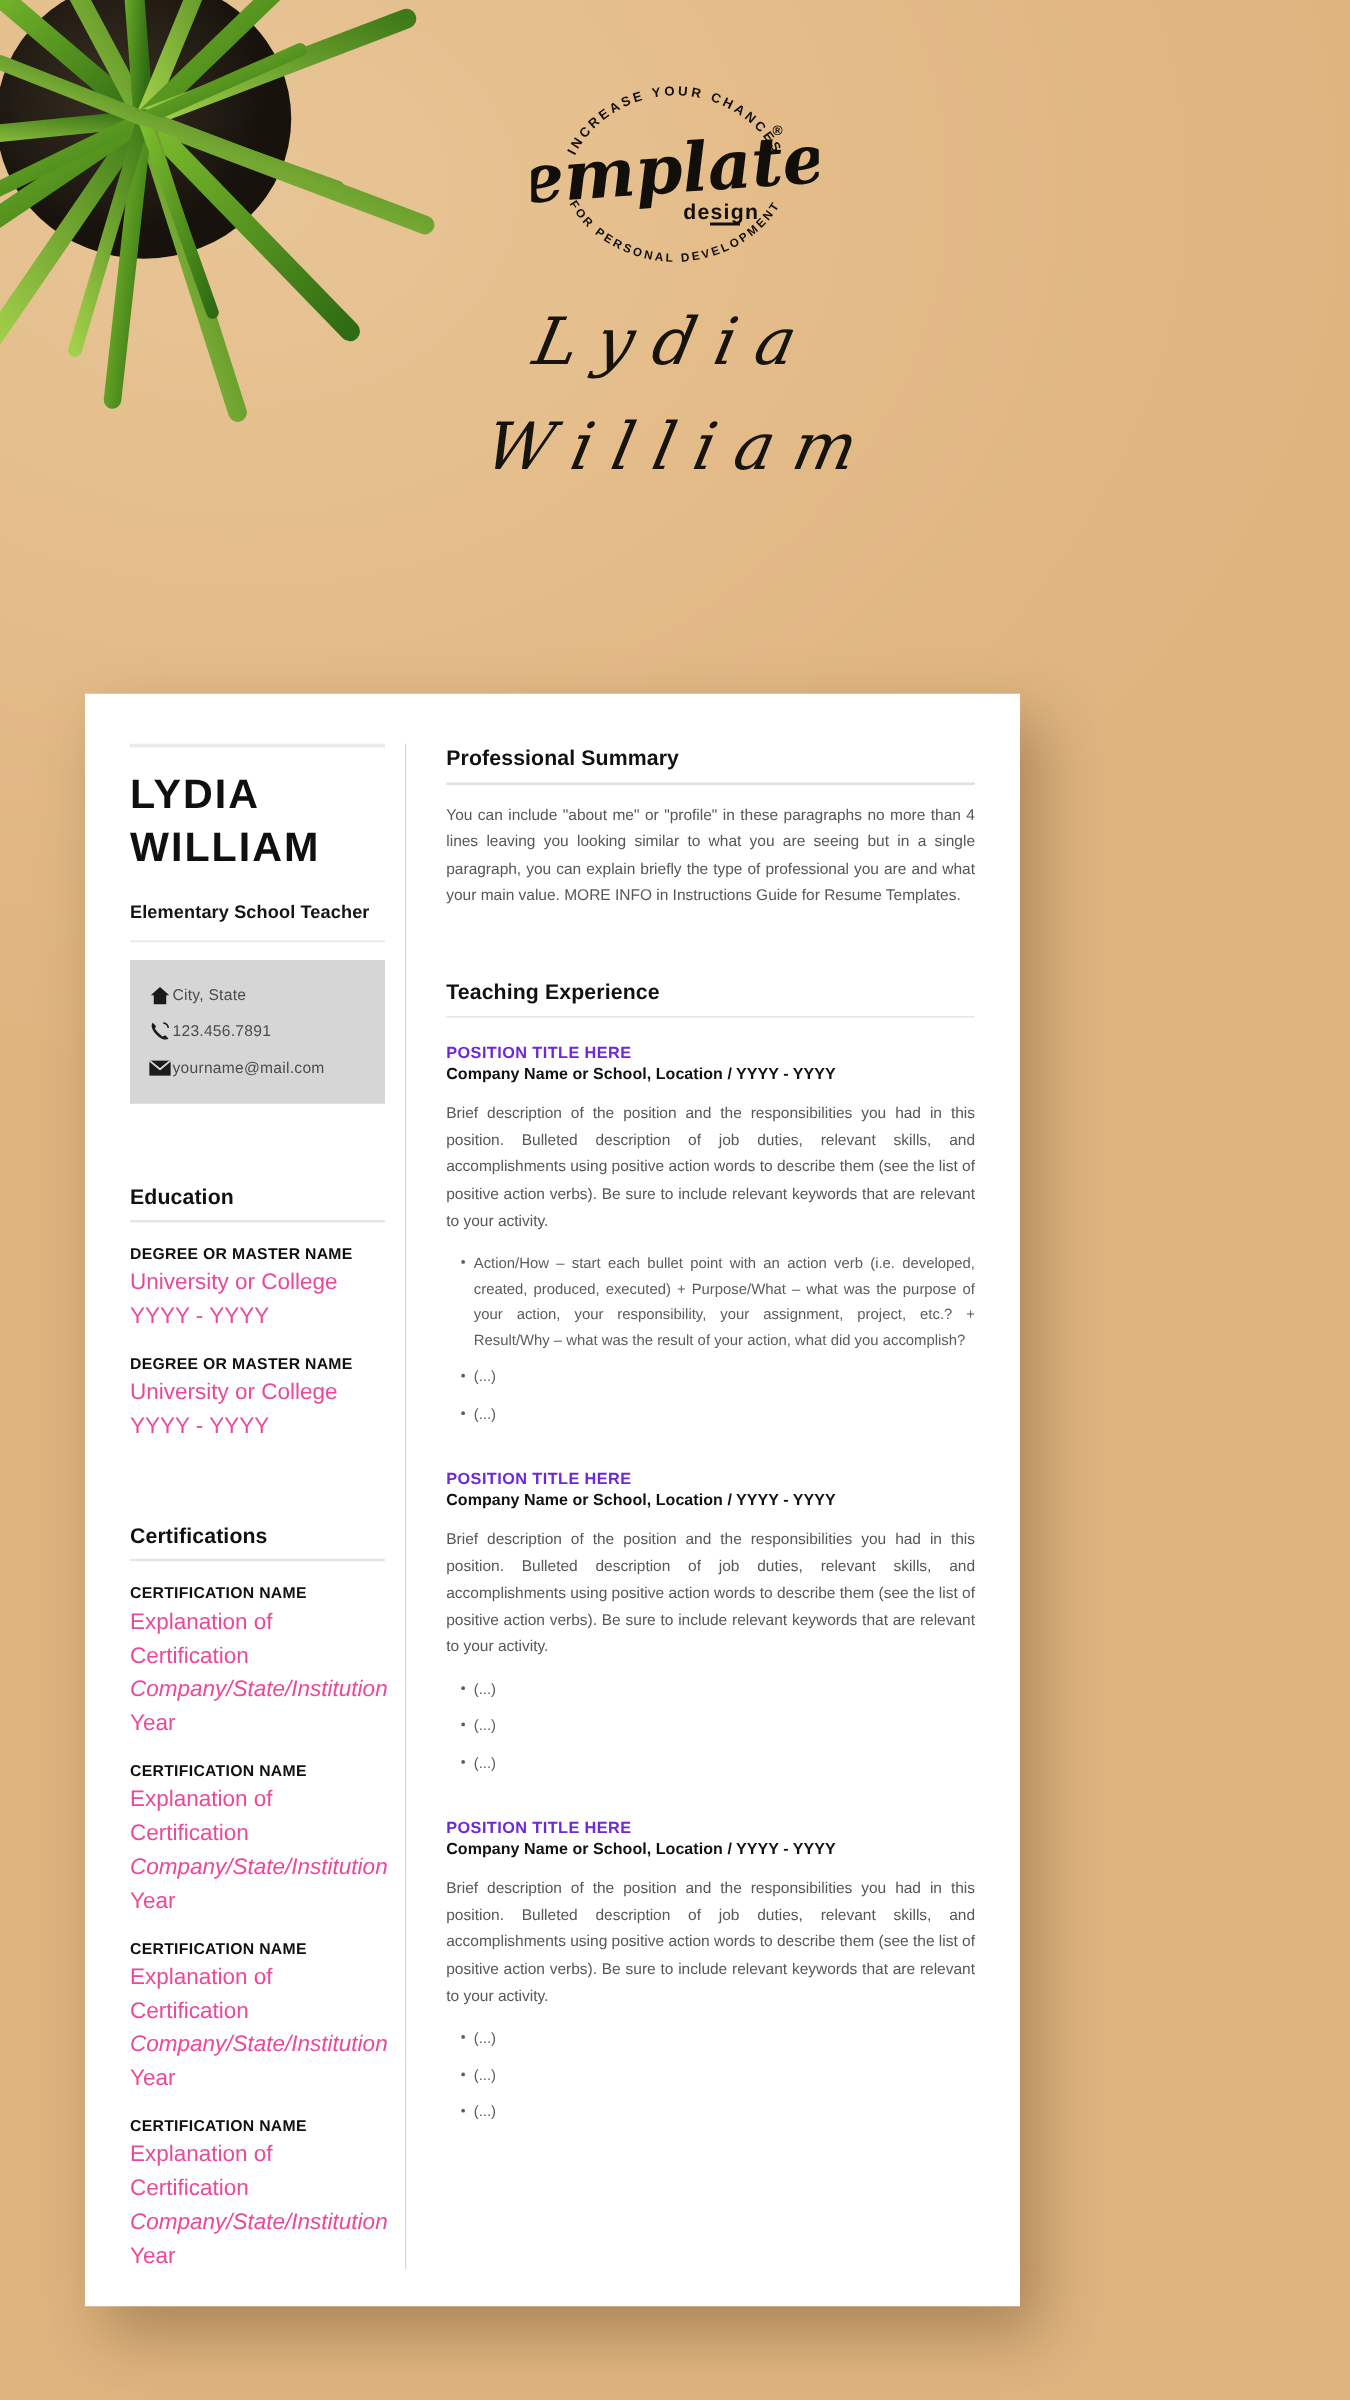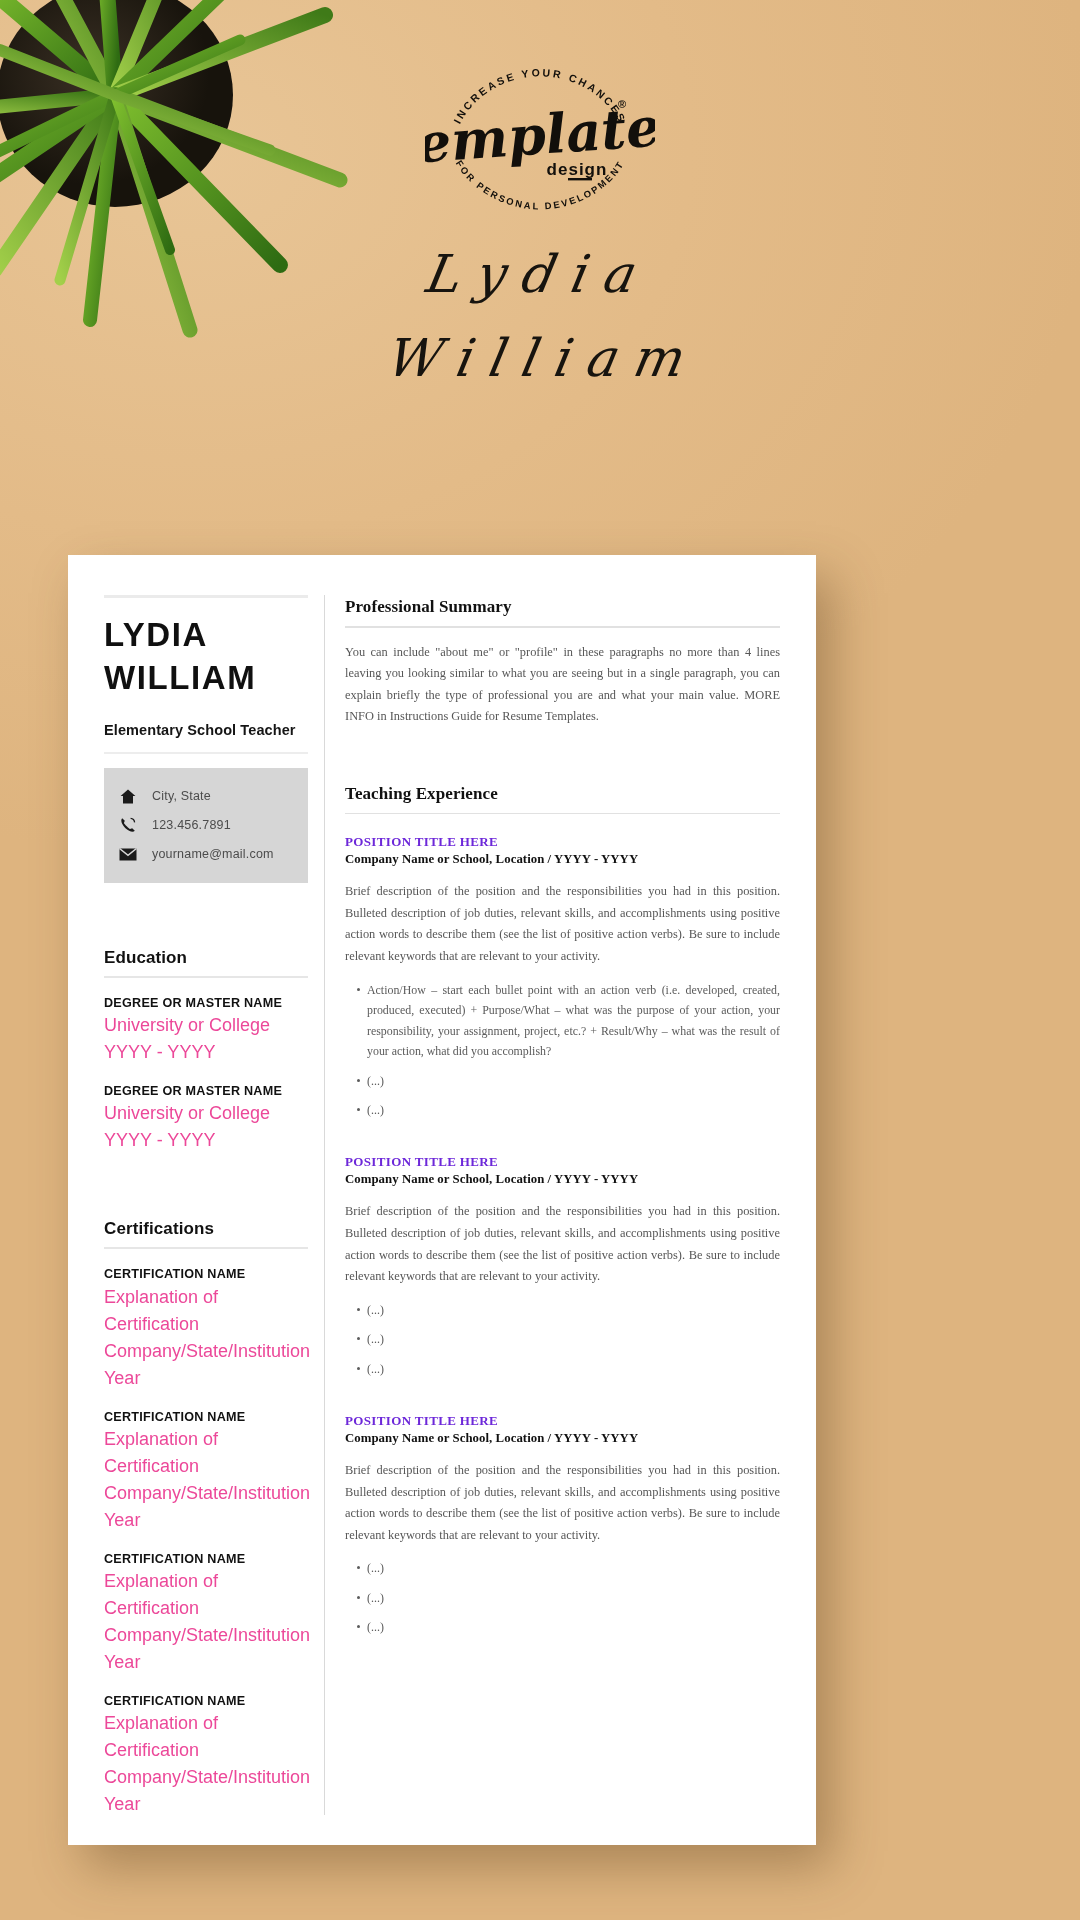--- a/index.html
+++ b/index.html
@@ -131,21 +131,20 @@
   }
 
   .contact-box {
     margin-top: 14px;
     background: #d6d6d6;
     padding: 14px 14px 14px 14px;
   }
   .contact-row {
     display: flex;
     align-items: center;
-    gap: 14px;
     height: 29px;
   }
   .contact-ico {
     width: 20px;
     flex: 0 0 20px;
     display: flex;
     align-items: center;
     justify-content: center;
     color: #1b1b1b;
   }
@@ -174,29 +173,28 @@
     font-weight: 700;
     color: #111;
     letter-spacing: .25px;
     line-height: 1.45;
   }
   .entry-line {
     font-size: 18px;
     color: #ec4899;
     line-height: 1.5;
   }
-  .entry-line.italic { }
+  .entry-line.italic { font-style: italic; }
 
   
   .col-right {
     flex: 1 1 auto;
     border-left: 1.5px solid #d9d9d9;
-    padding-left: 20px;
+    padding-left: 32px;
     padding-top: 2px;
-    font-family: Liberation Serif, serif;
   }
 
   .sec-head {
     font-size: 17px;
     font-weight: 700;
     color: #111;
     letter-spacing: .1px;
   }
   .sec-rule {
     height: 1.5px;

